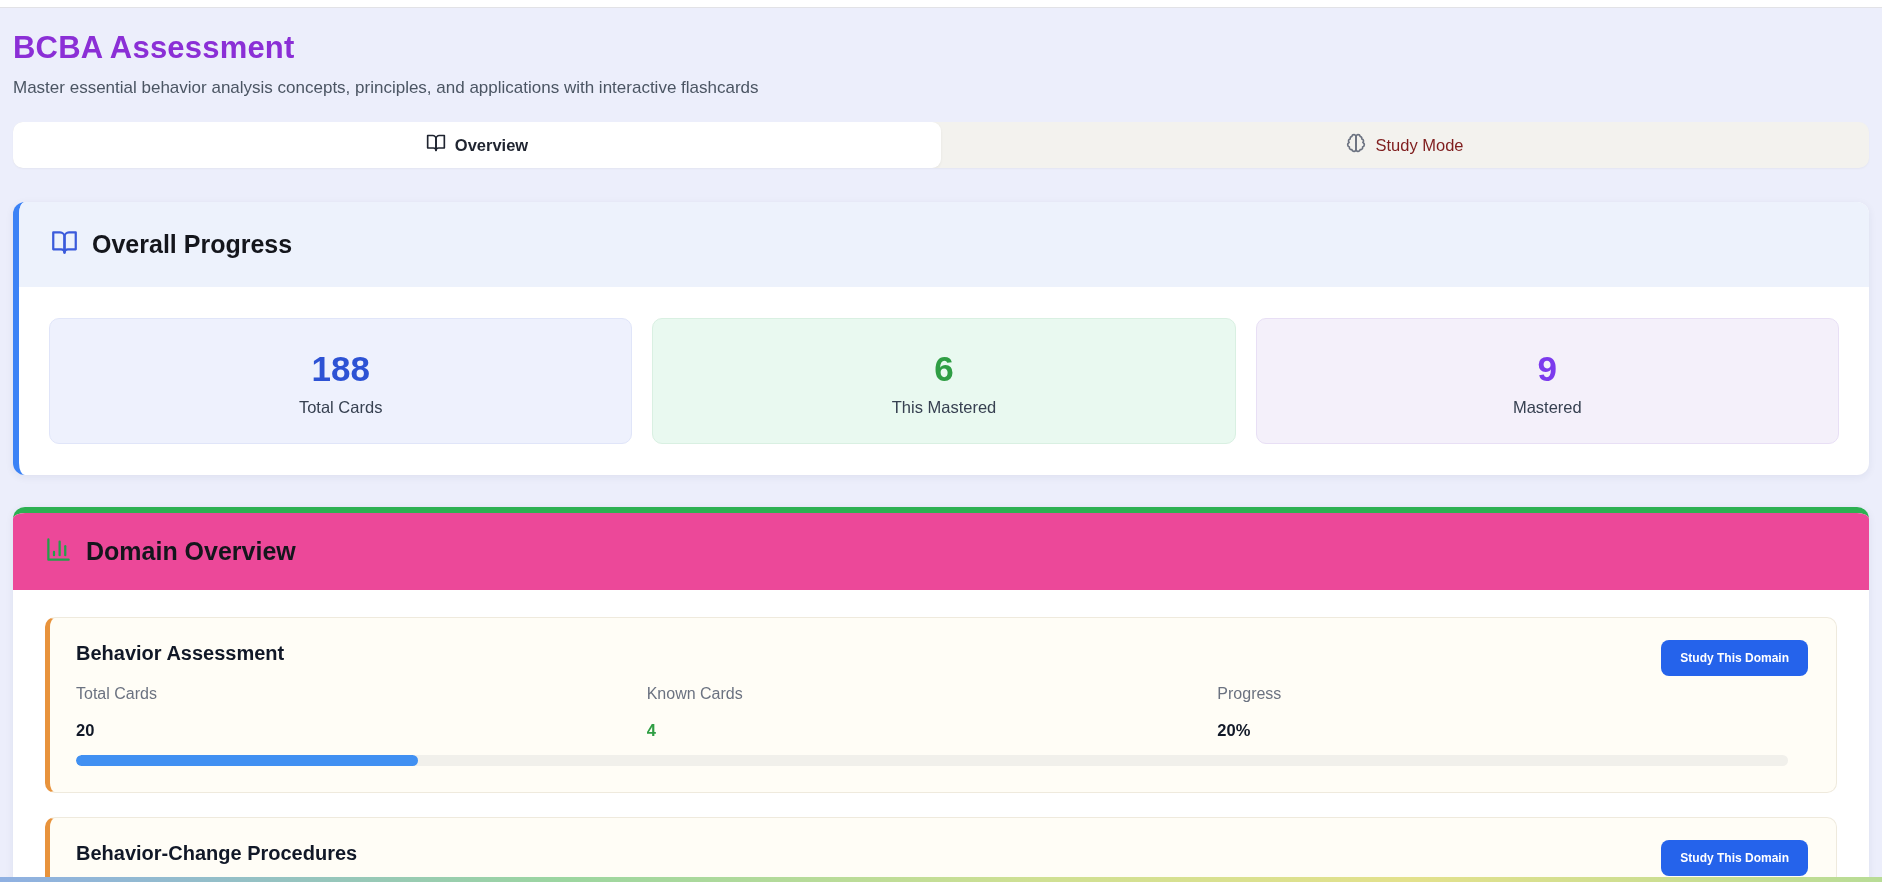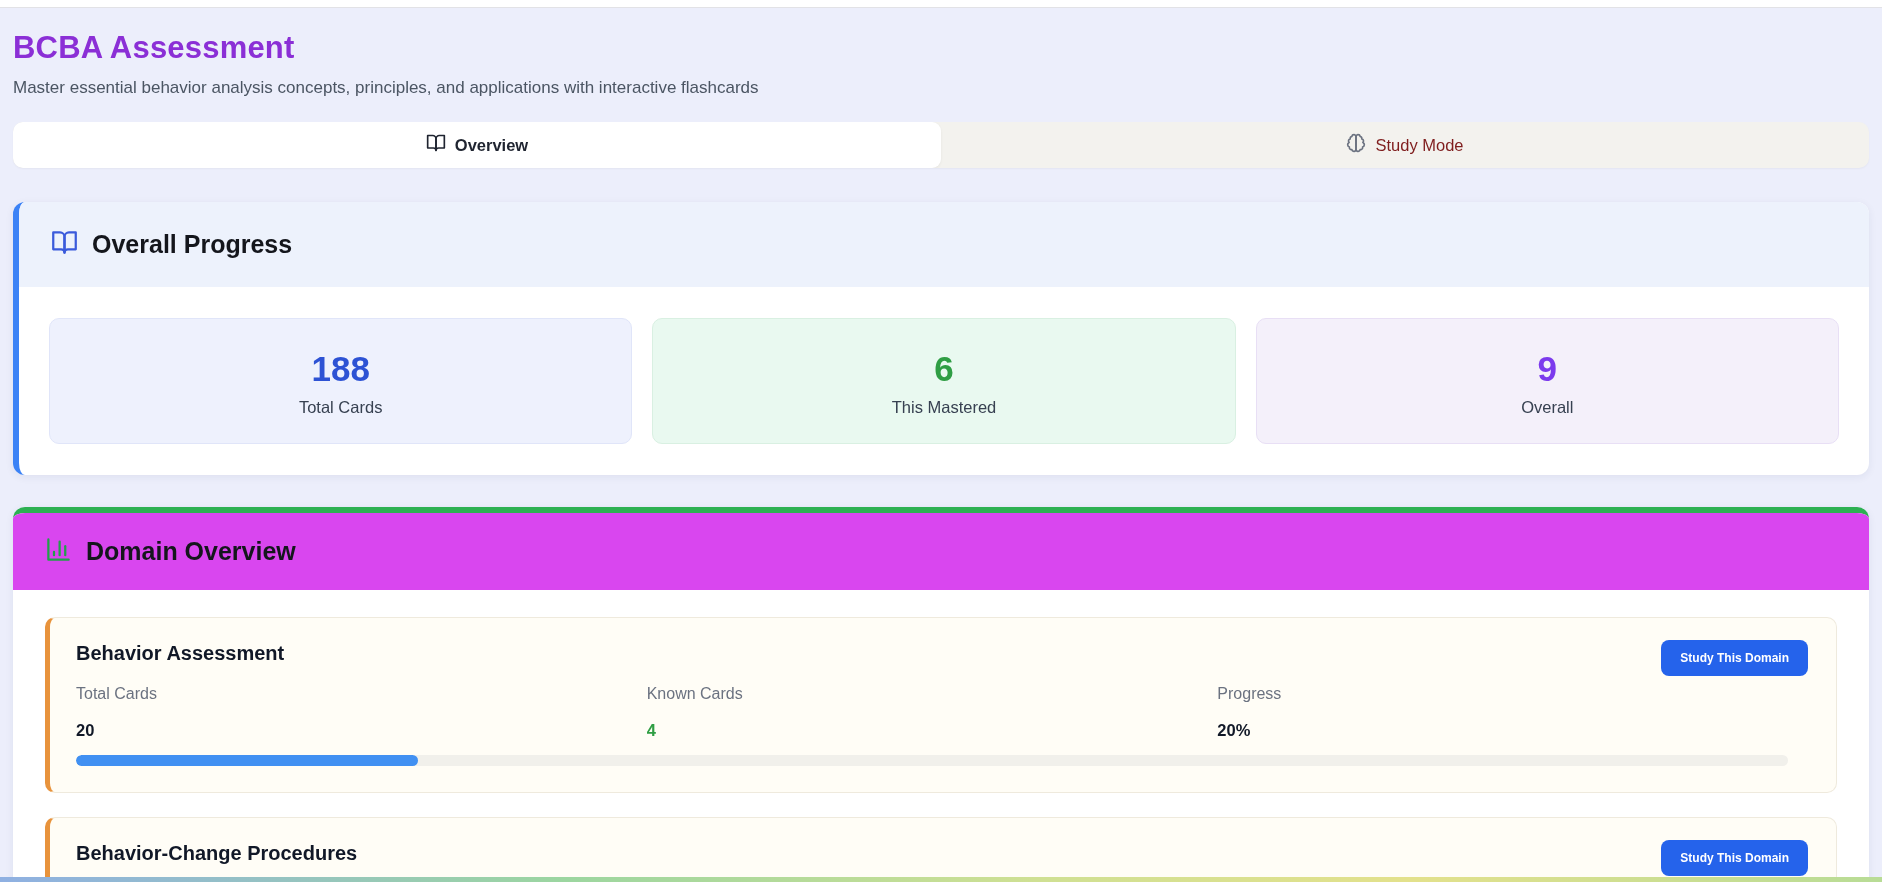--- a/index.html
+++ b/index.html
@@ -46,21 +46,21 @@
     margin-top: 34px;
     background: #ffffff;
     border-radius: 12px;
     box-shadow: 0 2px 8px rgba(30,40,90,0.07);
     overflow: hidden;
   }
   .section.overall { border-left: 6px solid #3b82f6; }
   .section.domains { margin-top: 32px; border-top: 6px solid #2db052; }
   .section-header { display: flex; align-items: center; gap: 14px; padding: 27px 32px; }
   .section.overall .section-header { background: #edf2fc; }
-  .section.domains .section-header { background: #d946ef; padding: 23px 32px; align-items: center; }
+  .section.domains .section-header { background: #ec4899; padding: 23px 32px; align-items: center; }
   .section-title { font-size: 25px; font-weight: 600; color: #14161c; }
   .section-header svg { width: 27px; height: 27px; }
 
   
   .stats-row { display: flex; gap: 20px; padding: 31px 30px; }
   .stat-card {
     flex: 1;
     border-radius: 10px;
     text-align: center;
     padding: 30px 10px 26px 10px;
@@ -168,21 +168,21 @@
       <div class="stat-card blue">
         <div class="stat-value">188</div>
         <div class="stat-label">Total Cards</div>
       </div>
       <div class="stat-card green">
         <div class="stat-value">6</div>
         <div class="stat-label">This Mastered</div>
       </div>
       <div class="stat-card purple">
         <div class="stat-value">9</div>
-        <div class="stat-label">Overall</div>
+        <div class="stat-label">Mastered</div>
       </div>
     </div>
   </div>
 
   <div class="section domains">
     <div class="section-header">
       <span>
         <svg viewBox="0 0 24 24" fill="none" stroke="#22a04a" stroke-width="2" stroke-linecap="round" stroke-linejoin="round">
           <path d="M3 3v18h18"></path>
             <path d="M18 17V9"></path>

